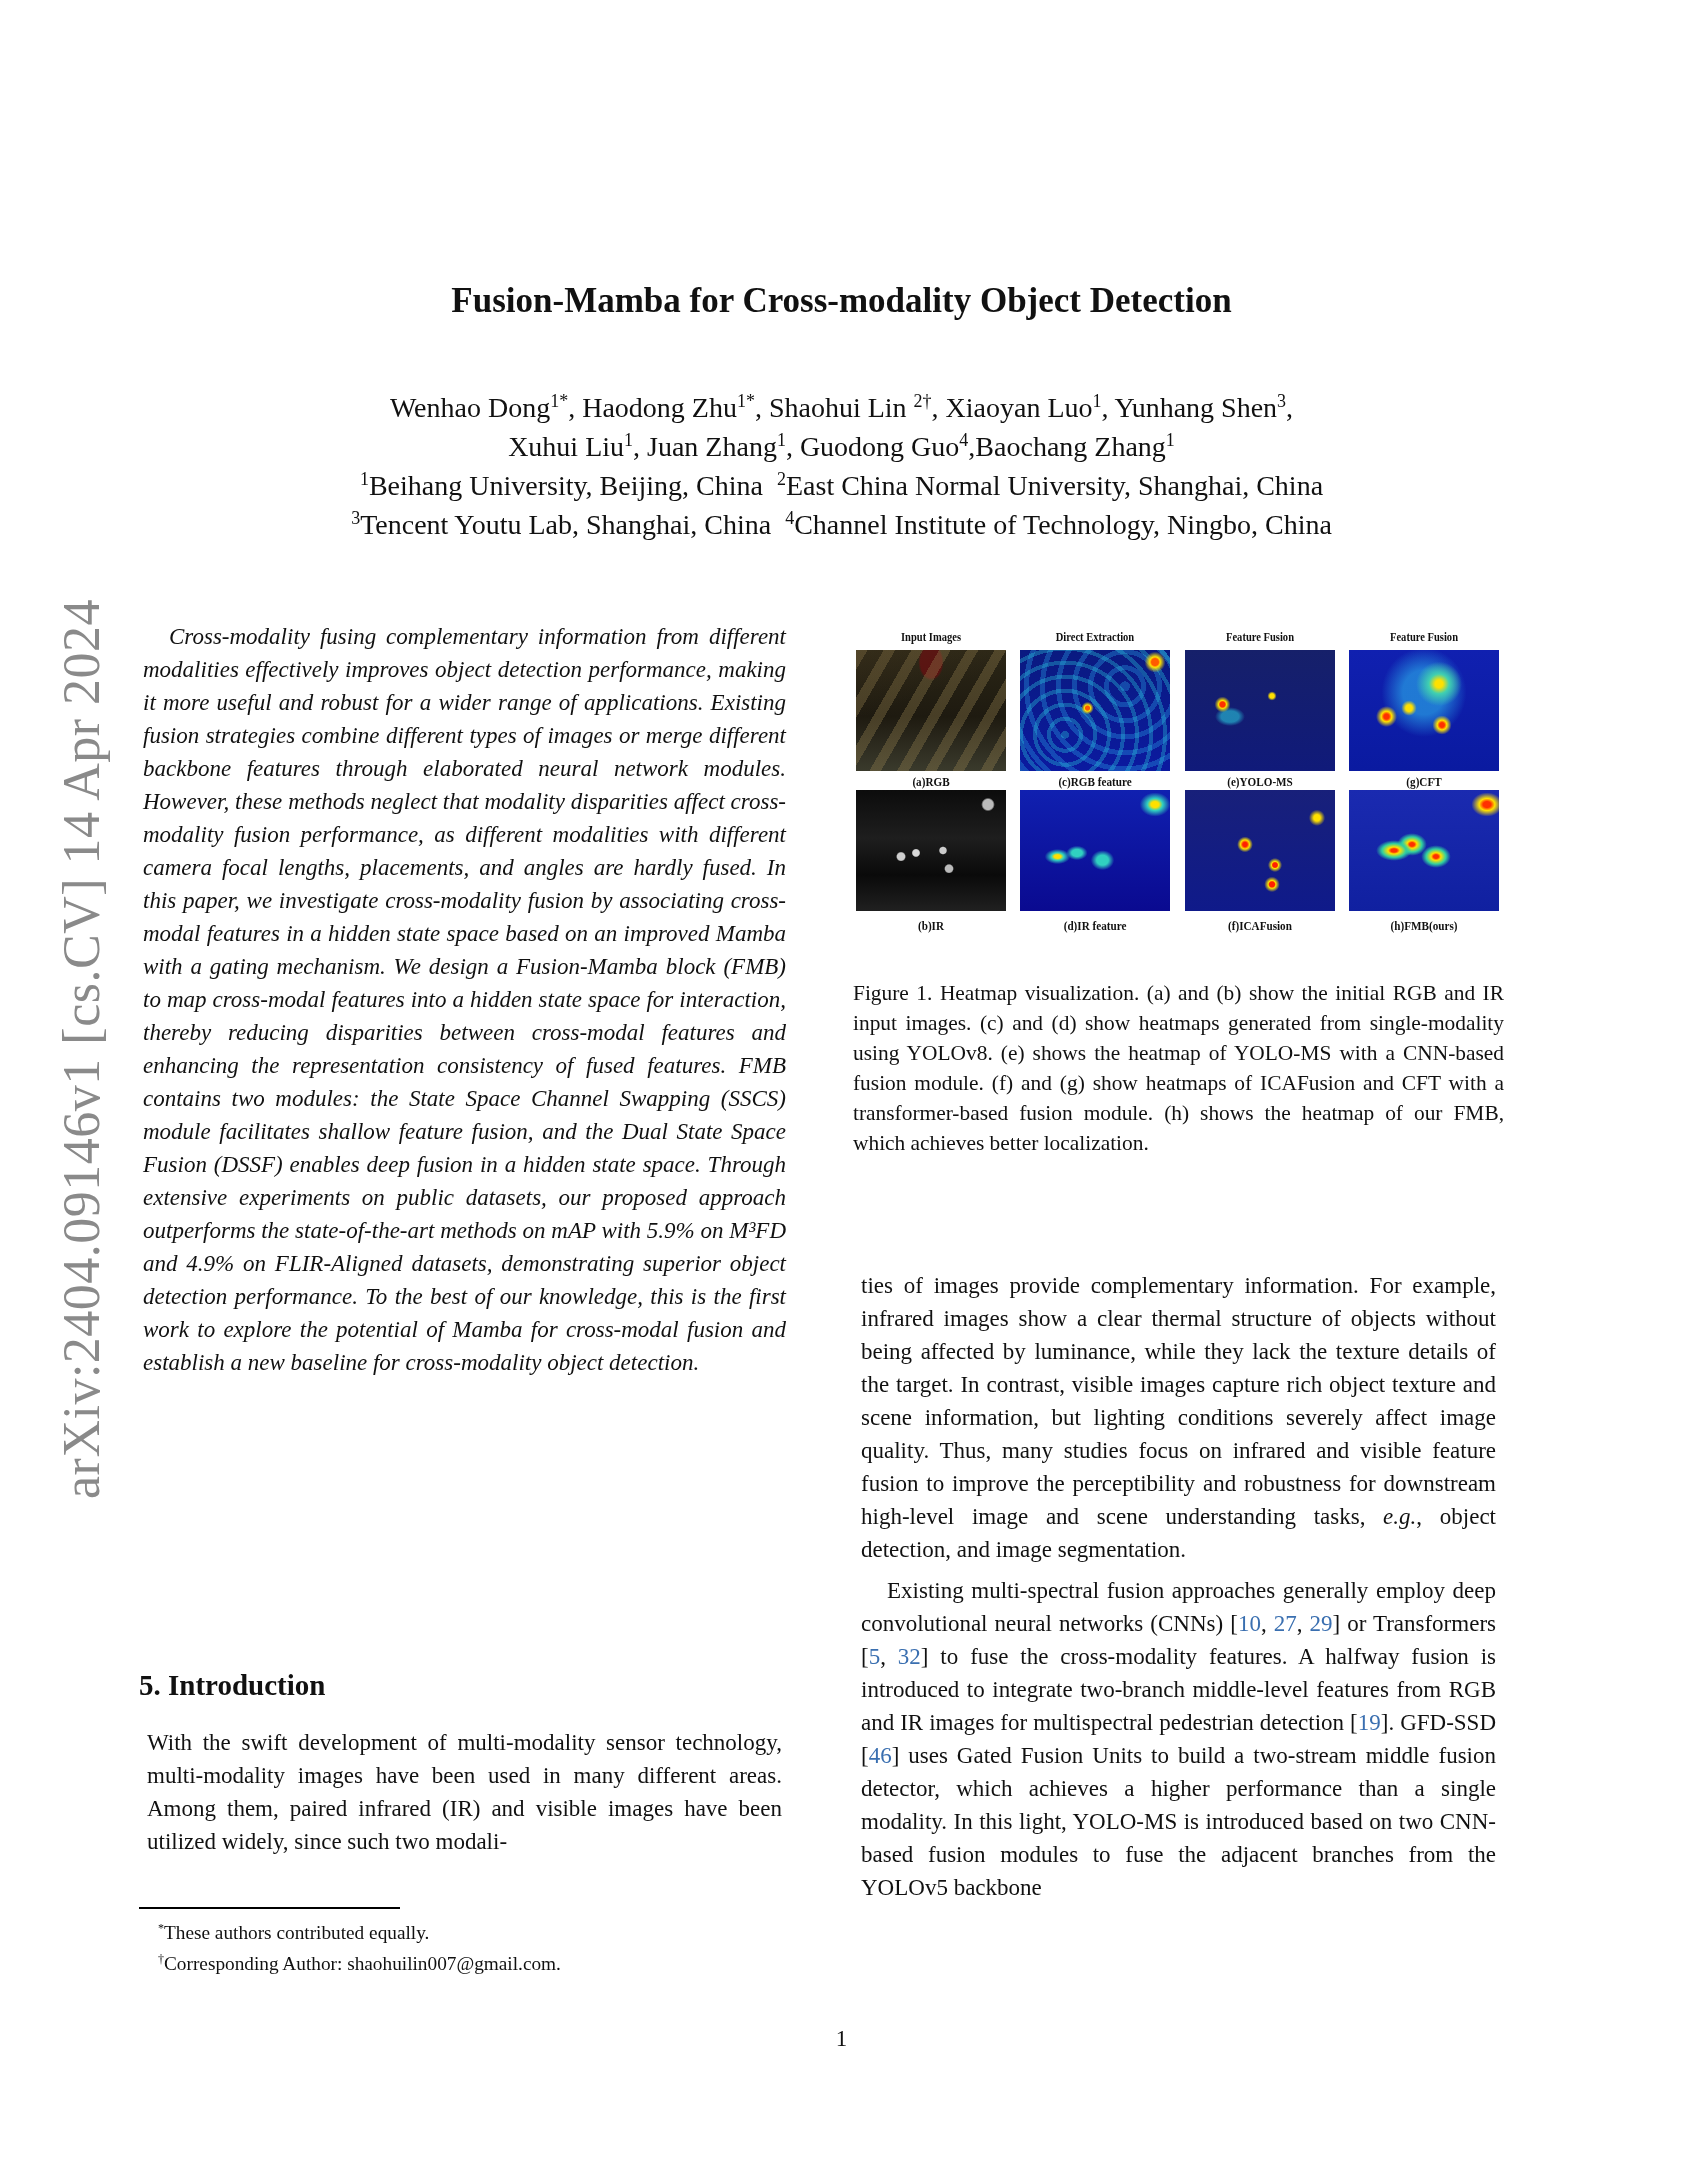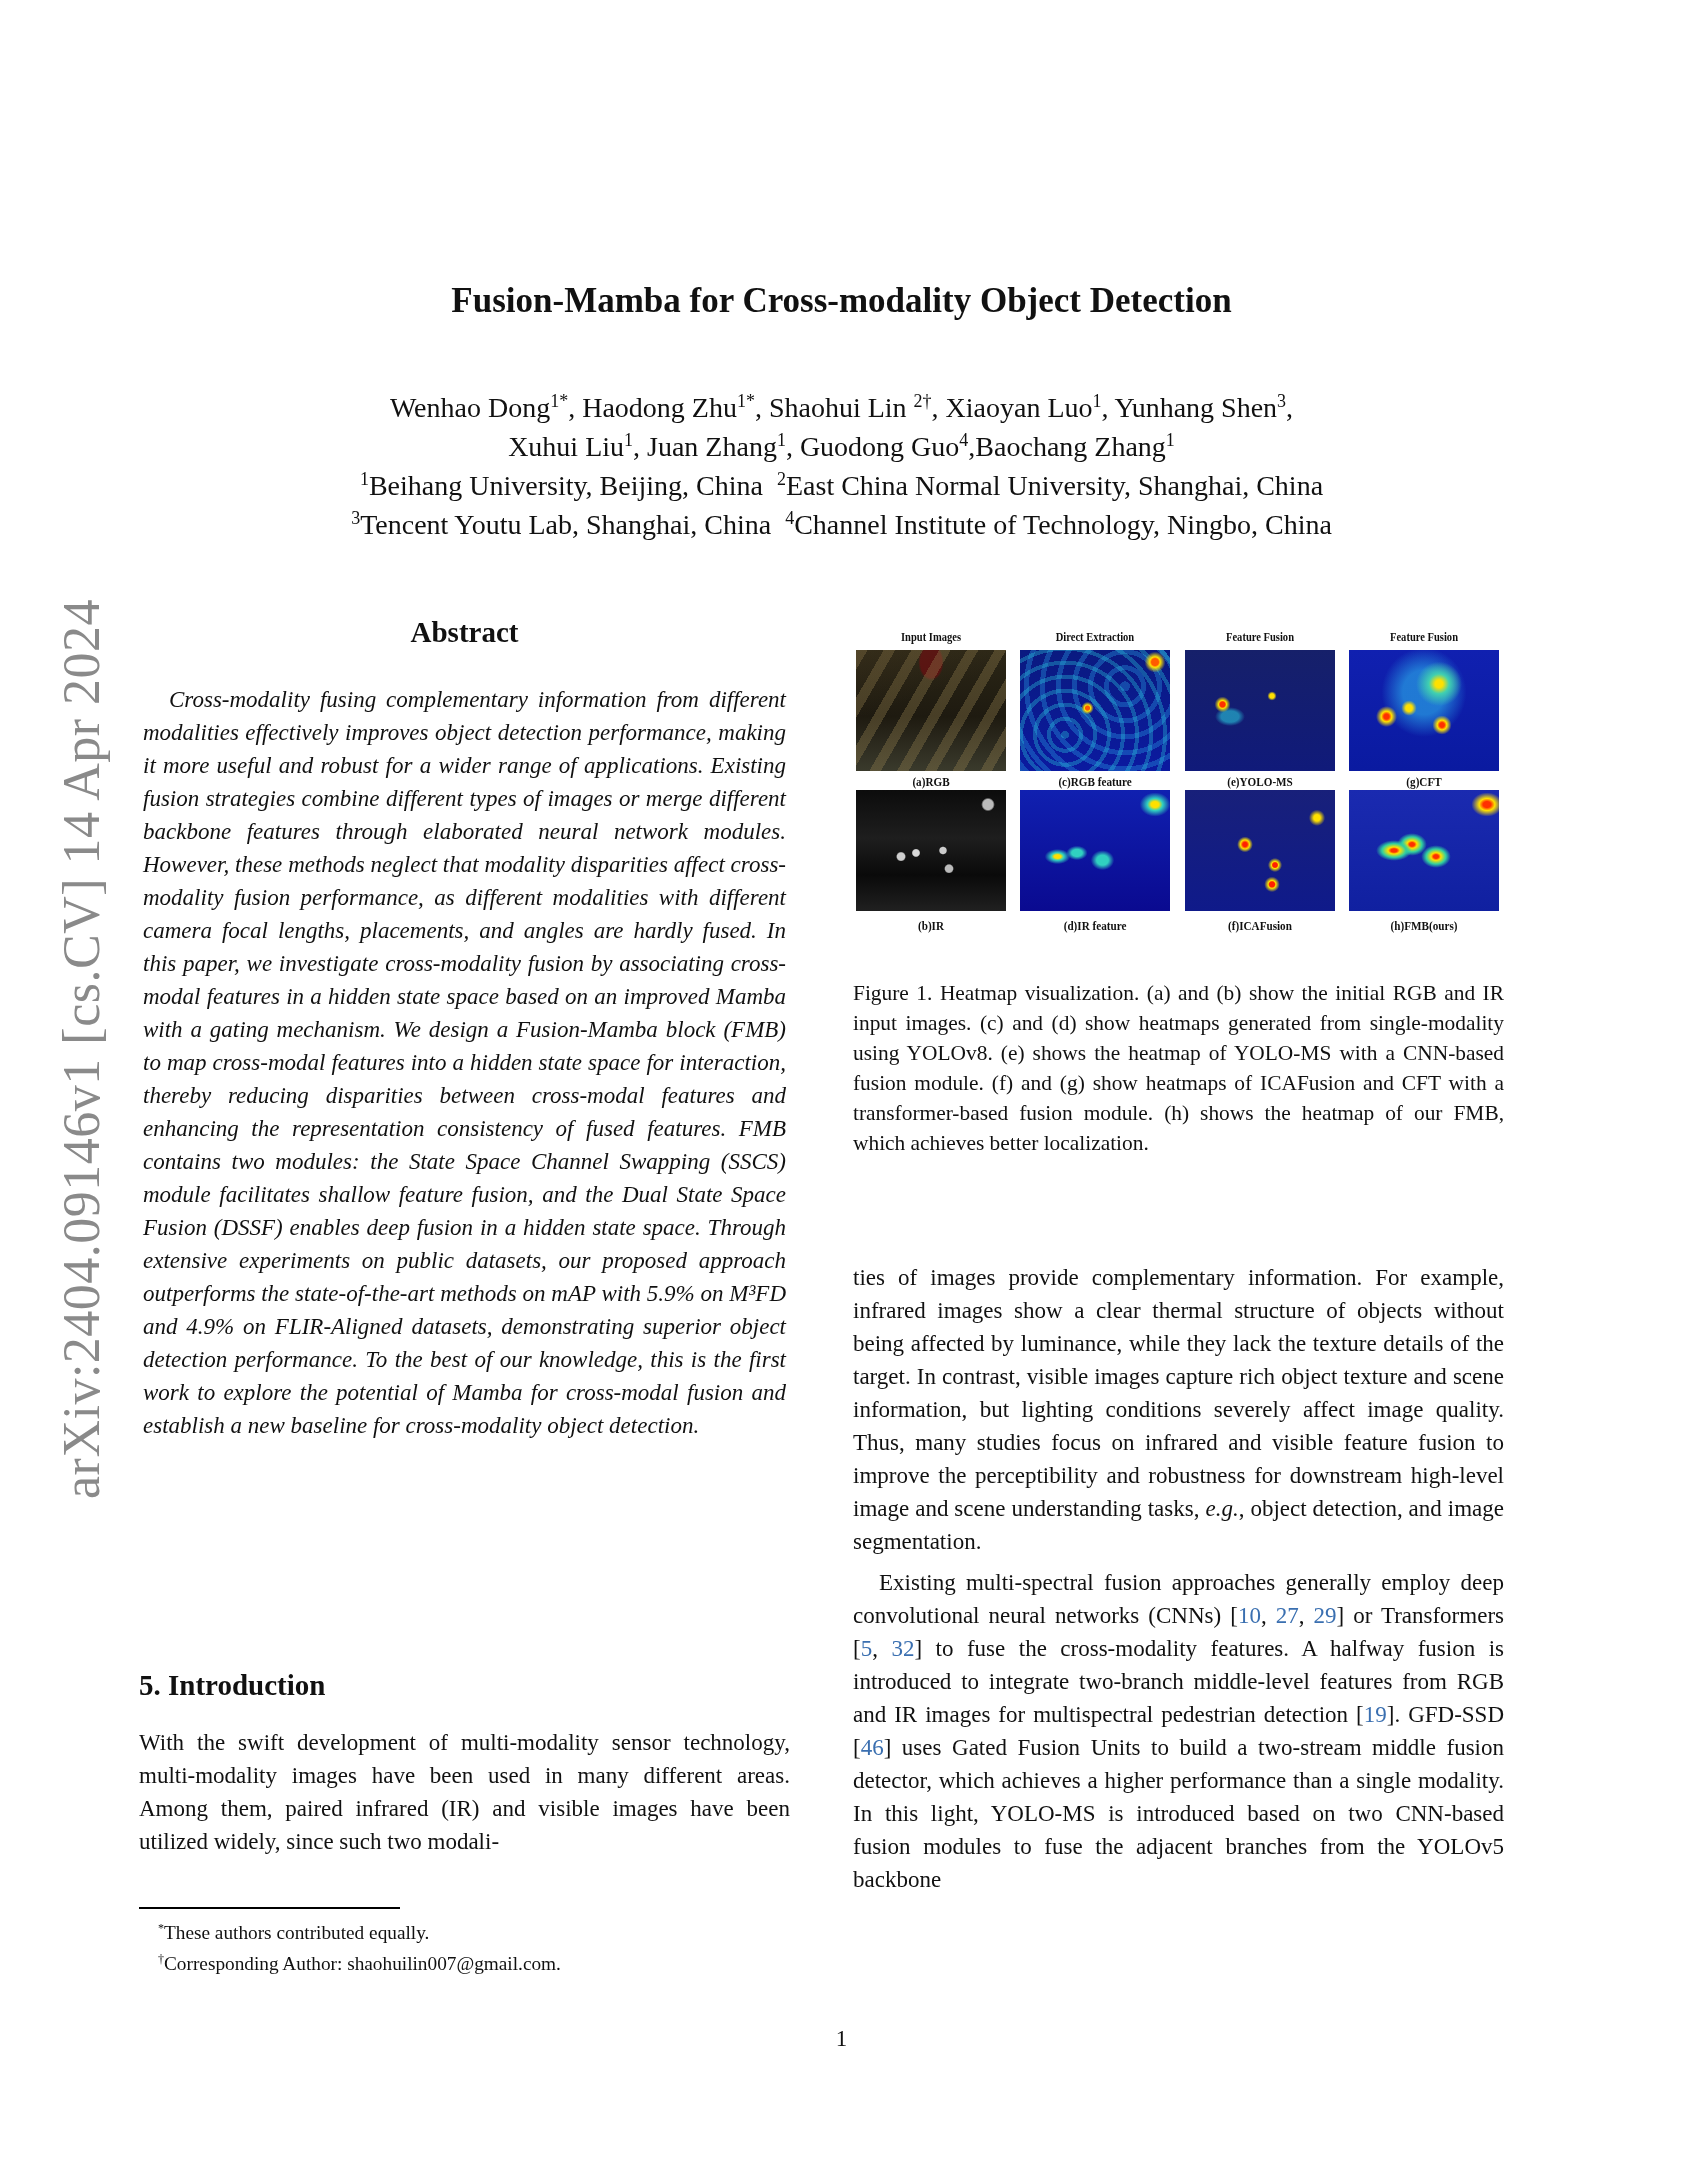--- a/index.html
+++ b/index.html
@@ -10,21 +10,21 @@
   .authors { left:0; width:1683px; top:388px; text-align:center; font-size:28px; line-height:39px; }
   .authors sup { font-size:18px; line-height:0; }
   .arxiv { left:81px; top:1049px; transform:translate(-50%,-50%) rotate(-90deg); white-space:nowrap;
            font-size:52px; color:#8a8a8a; letter-spacing:0.5px; }
   .col { width:651px; font-size:23px; line-height:33px; text-align:justify; }
   .left { left:139px; }
   .right { left:853px; }
   .heading-center { text-align:center; font-weight:bold; font-size:29px; }
   .abstract p { margin:4px; font-style:italic; text-indent:26px; }
   .sec-head { font-weight:bold; font-size:29px; }
-  .body p { margin:0; text-indent:0; }
+  .body p { margin:8px; text-indent:0; }
   .body p.ind { text-indent:26px; margin-top:8px; }
   .cite { color:#3a6fb0; }
   .footrule { left:139px; top:1907px; width:261px; height:2px; background:#000; }
   .footnotes { left:158px; top:1915px; font-size:19.3px; line-height:27px; }
   .footnotes sup { font-size:12px; }
   .pagenum { left:0; width:1683px; top:2026px; text-align:center; font-size:23px; }
   
   .figure { left:853px; top:630px; width:653px; height:317px; }
   .fig-col-head { position:absolute; top:0; width:156px; text-align:center; font-size:12.4px; font-weight:bold;
                   font-family:"Liberation Serif", serif; transform:scaleX(0.85); }
@@ -88,21 +88,20 @@
 <div class="abs authors">
   <div id="al1"><span>Wenhao Dong</span><sup>1*</sup>, <span>Haodong Zhu</span><sup>1*</sup>, <span>Shaohui Lin </span><sup>2†</sup>, <span>Xiaoyan Luo</span><sup>1</sup>, <span>Yunhang Shen</span><sup>3</sup>,</div>
   <div id="al2"><span>Xuhui Liu</span><sup>1</sup>, <span>Juan Zhang</span><sup>1</sup>, <span>Guodong Guo</span><sup>4</sup>,<span>Baochang Zhang</span><sup>1</sup></div>
   <div id="af1"><sup>1</sup><span>Beihang University, Beijing, China</span>&nbsp;&nbsp;<sup>2</sup><span>East China Normal University, Shanghai, China</span></div>
   <div id="af2"><sup>3</sup><span>Tencent Youtu Lab, Shanghai, China</span>&nbsp;&nbsp;<sup>4</sup><span>Channel Institute of Technology, Ningbo, China</span></div>
 </div>
 
 <div class="abs arxiv">arXiv:2404.09146v1  [cs.CV]  14 Apr 2024</div>
 
 <div class="abs col left abstract" style="top:616px;">
-  <div class="heading-center" style="margin-bottom:34px;">Abstract</div>
   <p>Cross-modality fusing complementary information from different modalities effectively improves object detection performance, making it more useful and robust for a wider range of applications.  Existing fusion strategies combine different types of images or merge different backbone features through elaborated neural network modules.  However, these methods neglect that modality disparities affect cross-modality fusion performance, as different modalities with different camera focal lengths, placements, and angles are hardly fused.  In this paper, we investigate cross-modality fusion by associating cross-modal features in a hidden state space based on an improved Mamba with a gating mechanism.  We design a Fusion-Mamba block (FMB) to map cross-modal features into a hidden state space for interaction, thereby reducing disparities between cross-modal features and enhancing the representation consistency of fused features. FMB contains two modules: the State Space Channel Swapping (SSCS) module facilitates shallow feature fusion, and the Dual State Space Fusion (DSSF) enables deep fusion in a hidden state space. Through extensive experiments on public datasets, our proposed approach outperforms the state-of-the-art methods on mAP with 5.9% on M³FD and 4.9% on FLIR-Aligned datasets, demonstrating superior object detection performance. To the best of our knowledge, this is the first work to explore the potential of Mamba for cross-modal fusion and establish a new baseline for cross-modality object detection.</p>
 </div>
 
 <div class="abs col left body" style="top:1669px;">
   <div class="sec-head" style="margin-bottom:24px;">5. Introduction</div>
   <p>With the swift development of multi-modality sensor technology, multi-modality images have been used in many different areas.  Among them, paired infrared (IR) and visible images have been utilized widely, since such two modali-</p>
 </div>
 
 <div class="abs footrule"></div>
 <div class="abs footnotes">

